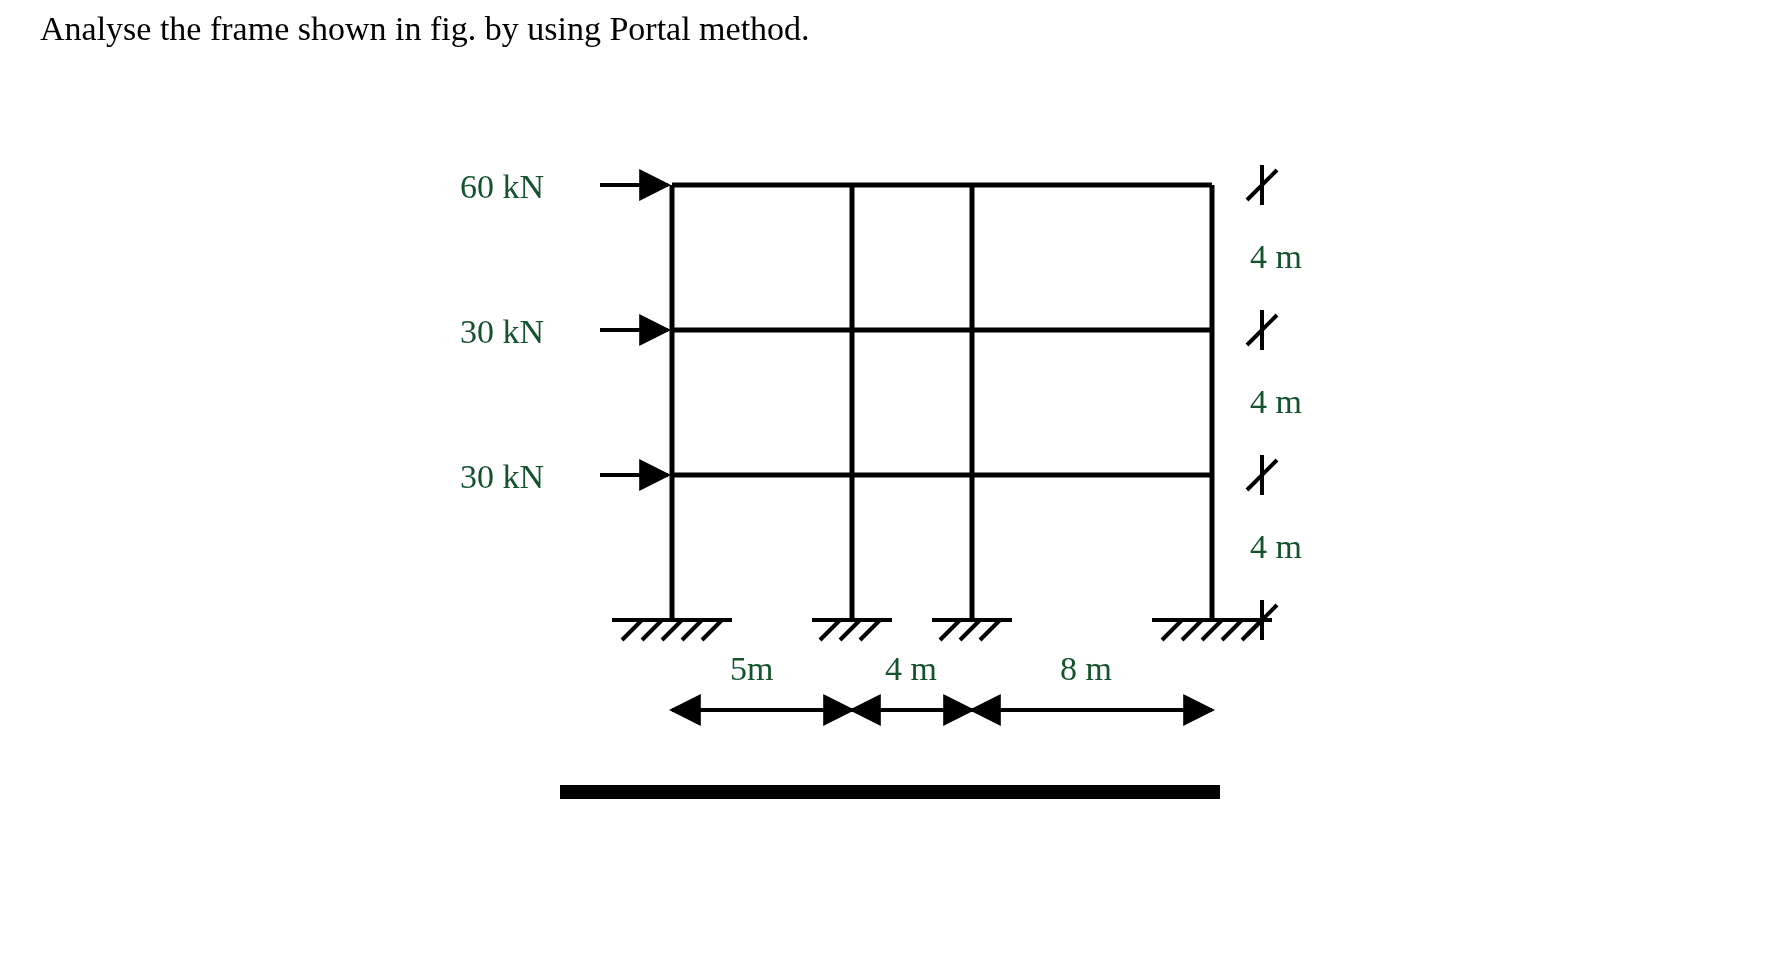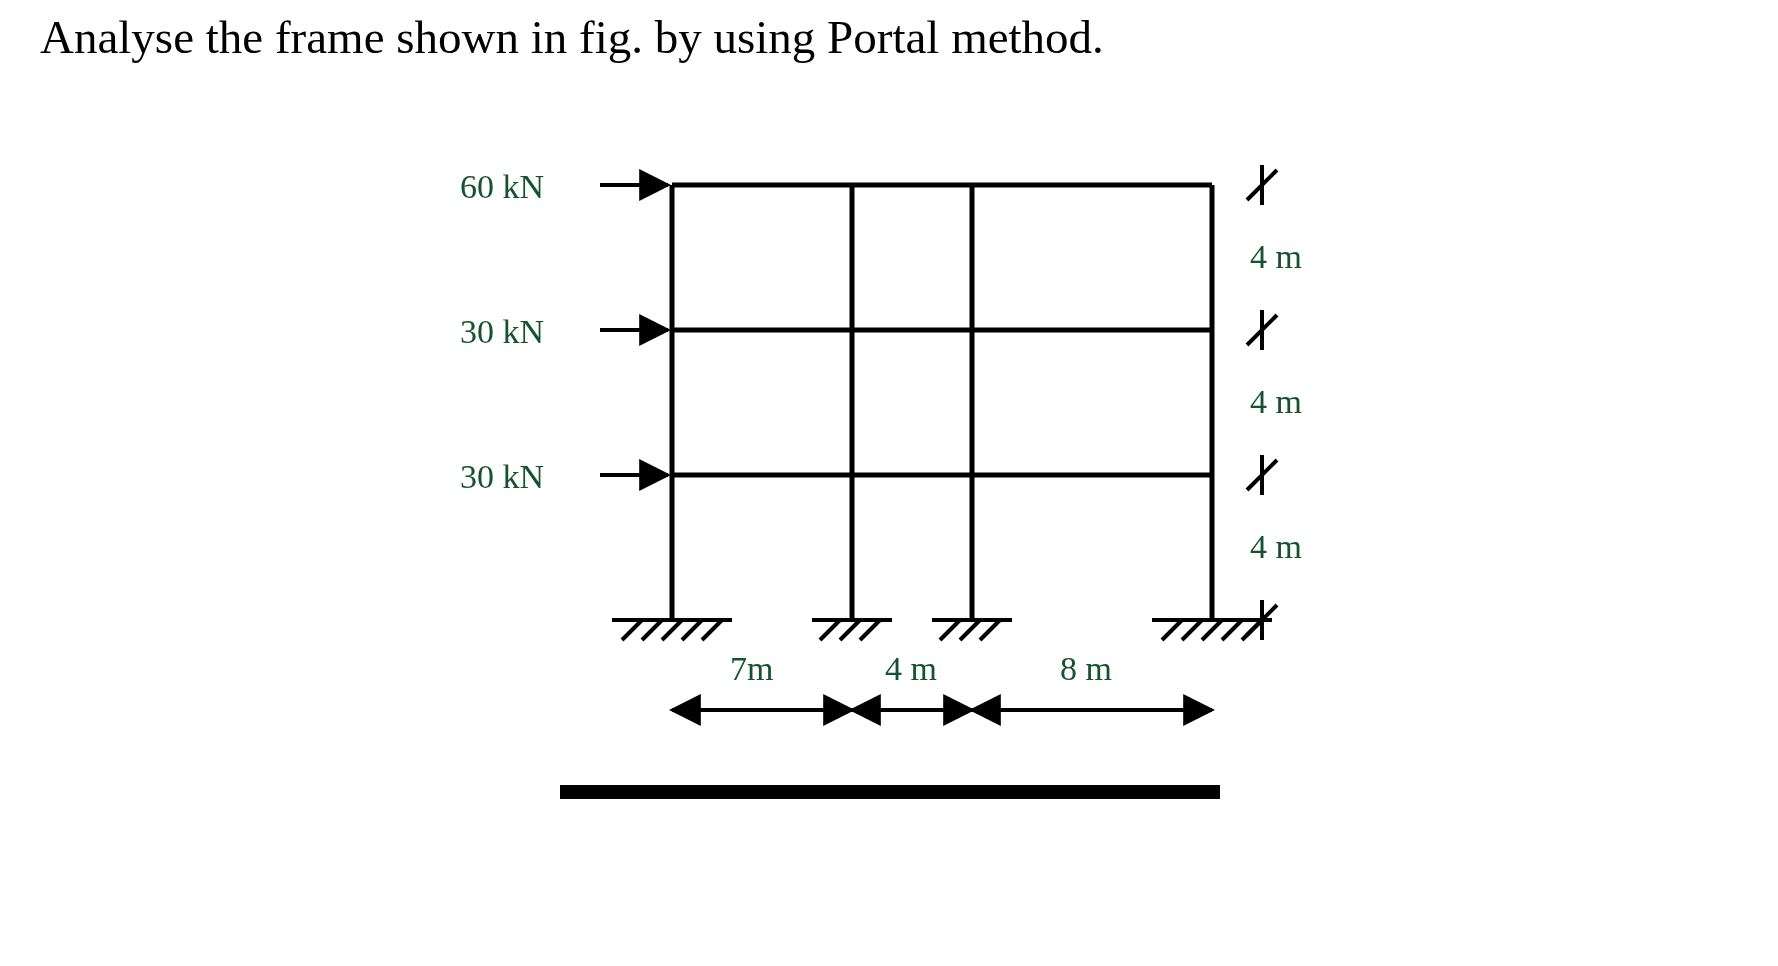--- a/index.html
+++ b/index.html
@@ -8,21 +8,21 @@
     width: 1778px;
     height: 966px;
     background: #ffffff;
     font-family: "Times New Roman", Times, serif;
     color: #000000;
   }
   .title {
     position: absolute;
     left: 40px;
     top: 10px;
-    font-size: 47px;
+    font-size: 34px;
   }
   .diagram {
     position: absolute;
     left: 0;
     top: 0;
   }
   .label {
     position: absolute;
     font-size: 34px;
     color: #14532d;
@@ -108,19 +108,19 @@
     <line x1="1247" y1="635" x2="1277" y2="605"></line>
   </g>
 
   <line x1="560" y1="792" x2="1220" y2="792" stroke="#000" stroke-width="14"></line>
 </svg>
 
 <div class="label" style="left:460px; top:168px;">60 kN</div>
 <div class="label" style="left:460px; top:313px;">30 kN</div>
 <div class="label" style="left:460px; top:458px;">30 kN</div>
 
-<div class="label" style="left:730px; top:650px;">7m</div>
+<div class="label" style="left:730px; top:650px;">5m</div>
 <div class="label" style="left:885px; top:650px;">4 m</div>
 <div class="label" style="left:1060px; top:650px;">8 m</div>
 
 <div class="label" style="left:1250px; top:238px;">4 m</div>
 <div class="label" style="left:1250px; top:383px;">4 m</div>
 <div class="label" style="left:1250px; top:528px;">4 m</div>
 
 </body></html>

